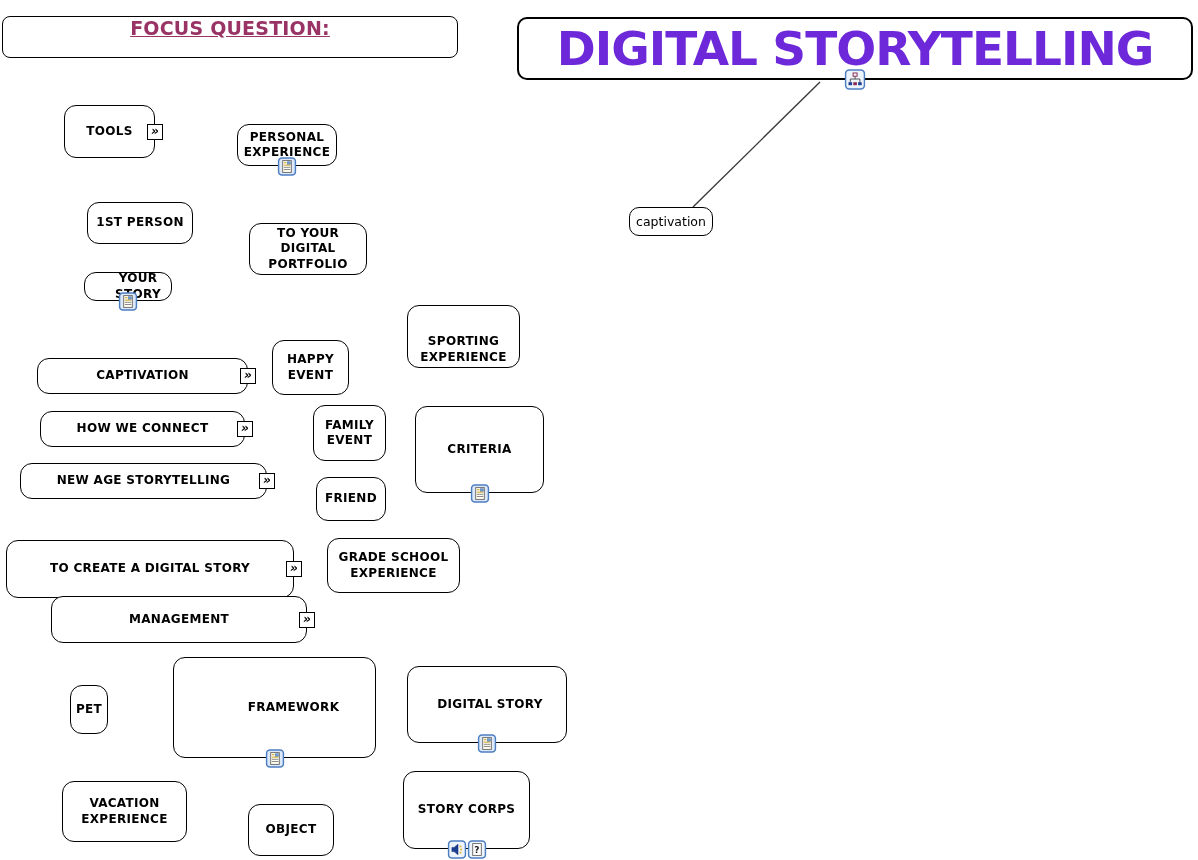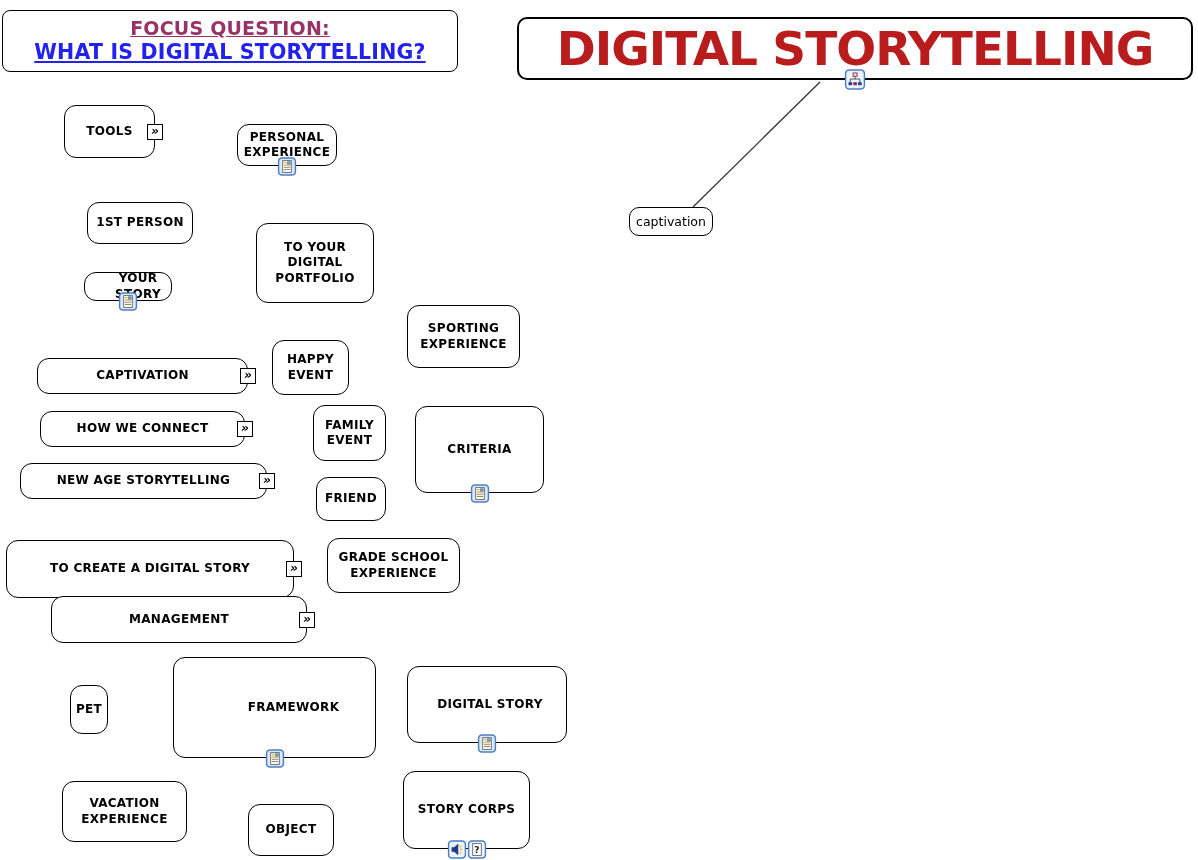--- a/index.html
+++ b/index.html
@@ -5,36 +5,36 @@
   html,body { margin:0; padding:0; background:#fff; }
   .canvas {
     position:relative; width:1198px; height:860px; background:#ffffff;
     font-family:"DejaVu Sans", sans-serif; overflow:hidden;
   }
   .connector-layer { position:absolute; left:0; top:0; pointer-events:none; }
   .connector { stroke:#3a3a3a; stroke-width:1.4; }
 
   
   .focus-box {
-    position:absolute; left:2px; top:10px; width:456px; height:62px;
+    position:absolute; left:2px; top:16px; width:456px; height:42px;
     border:1.6px solid #000; border-radius:8px; background:#fff;
-    display:flex; flex-direction:column; align-items:center; justify-content:center;
+    display:flex; flex-direction:column; align-items:center; justify-content:space-between;
     box-sizing:border-box; line-height:1.22; text-align:center;
   }
   .focus-line1 { color:#993366; font-weight:bold; font-size:19px; text-decoration:underline; letter-spacing:0.2px; }
   .focus-line2 { color:#2222ee; font-weight:bold; font-size:20.5px; text-decoration:underline; letter-spacing:0.2px; }
 
   
   .main-topic {
     position:absolute; left:517px; top:17px; width:676px; height:63px;
     border:2px solid #000; border-radius:10px; background:#fff;
     display:flex; align-items:center; justify-content:center; box-sizing:border-box;
   }
   .main-topic-label {
-    font-size:47px; font-weight:bold; color:#b91c1c; letter-spacing:-1px; white-space:nowrap;
+    font-size:47px; font-weight:bold; color:#6d28d9; letter-spacing:-1px; white-space:nowrap;
   }
 
   
   .node {
     position:absolute; border:1.6px solid #000; border-radius:12px; background:#fff;
     display:flex; align-items:center; justify-content:center; text-align:center;
     font-weight:bold; font-size:12px; letter-spacing:0.3px; color:#000;
     white-space:pre-line; box-sizing:border-box; line-height:1.28; padding:2px 4px;
   }
   .node.plain { font-weight:normal; font-size:12.5px; letter-spacing:0; border-width:1.3px; border-radius:10px; }
@@ -57,21 +57,20 @@
 <body>
 
 <div class="canvas">
 
   <svg class="connector-layer" width="1198" height="860">
     <line class="connector" x1="820" y1="82" x2="693" y2="207"></line>
   </svg>
 
   <div class="focus-box">
     <div class="focus-line1">FOCUS QUESTION:</div>
-    <div class="focus-line2">WHAT IS DIGITAL STORYTELLING?</div>
   </div>
 
   <div class="main-topic">
     <span class="main-topic-label">DIGITAL STORYTELLING</span>
     <span class="badge-bottom badge-icon main-topic-icon">
       <svg width="21" height="21" viewBox="0 0 21 21">
         <rect x="1" y="1" width="19" height="19" rx="4" fill="#eef4fc" stroke="#4d7ec2" stroke-width="1.6"></rect>
         <path d="M10.6 7.2 v3 M5.8 13.2 v-3.2 h9.6 v3.2" fill="none" stroke="#444" stroke-width="0.9"></path>
         <rect x="8.6" y="4" width="4" height="3.2" fill="#fff" stroke="#8a2a52" stroke-width="1"></rect>
         <rect x="4" y="13.2" width="3.6" height="3" fill="#1c3f93"></rect>
@@ -87,33 +86,33 @@
 EXPERIENCE</span><span class="badge-bottom"><span class="badge-icon"><svg width="19" height="19" viewBox="0 0 19 19">
               <rect x="1" y="1" width="17" height="17" rx="3.5" fill="#dde9f8" stroke="#4d7ec2" stroke-width="1.6"></rect>
               <rect x="5.2" y="3.6" width="8.6" height="11.8" fill="#fffdf0" stroke="#666" stroke-width="0.9"></rect>
               <rect x="9.8" y="4.8" width="3" height="2.6" fill="#6f9ed4" stroke="#3c6aa8" stroke-width="0.5"></rect>
               <rect x="6.4" y="5.2" width="2.6" height="1" fill="#c9a227"></rect>
               <rect x="6.4" y="7.6" width="6.4" height="1" fill="#c9a227"></rect>
               <rect x="6.4" y="9.8" width="6.4" height="1" fill="#8c8c8c"></rect>
               <rect x="6.4" y="12" width="6.4" height="1" fill="#8c8c8c"></rect>
             </svg></span></span></div>
       <div class="node" style="left: 87px; top: 202px; width: 106px; height: 42px;"><span>1ST PERSON</span></div>
-      <div class="node" style="left: 256px; top: 223px; width: 118px; height: 80px;"><span>TO YOUR
+      <div class="node" style="left: 249px; top: 223px; width: 118px; height: 52px;"><span>TO YOUR
 DIGITAL
 PORTFOLIO</span></div>
       <div class="node" style="left: 84px; top: 272px; width: 88px; height: 29px; padding-left: 24px;"><span>YOUR STORY</span><span class="badge-bottom"><span class="badge-icon"><svg width="19" height="19" viewBox="0 0 19 19">
               <rect x="1" y="1" width="17" height="17" rx="3.5" fill="#dde9f8" stroke="#4d7ec2" stroke-width="1.6"></rect>
               <rect x="5.2" y="3.6" width="8.6" height="11.8" fill="#fffdf0" stroke="#666" stroke-width="0.9"></rect>
               <rect x="9.8" y="4.8" width="3" height="2.6" fill="#6f9ed4" stroke="#3c6aa8" stroke-width="0.5"></rect>
               <rect x="6.4" y="5.2" width="2.6" height="1" fill="#c9a227"></rect>
               <rect x="6.4" y="7.6" width="6.4" height="1" fill="#c9a227"></rect>
               <rect x="6.4" y="9.8" width="6.4" height="1" fill="#8c8c8c"></rect>
               <rect x="6.4" y="12" width="6.4" height="1" fill="#8c8c8c"></rect>
             </svg></span></span></div>
-      <div class="node" style="left: 407px; top: 305px; width: 113px; height: 63px;"><span>SPORTING
+      <div class="node" style="left: 407px; top: 305px; width: 113px; height: 63px; align-items: flex-end;"><span>SPORTING
 EXPERIENCE</span></div>
       <div class="node" style="left: 37px; top: 358px; width: 211px; height: 36px;"><span>CAPTIVATION</span><span class="badge-chevron">»</span></div>
       <div class="node" style="left: 272px; top: 340px; width: 77px; height: 55px;"><span>HAPPY
 EVENT</span></div>
       <div class="node" style="left: 40px; top: 411px; width: 205px; height: 36px;"><span>HOW WE CONNECT</span><span class="badge-chevron">»</span></div>
       <div class="node" style="left: 313px; top: 405px; width: 73px; height: 56px;"><span>FAMILY
 EVENT</span></div>
       <div class="node" style="left: 415px; top: 406px; width: 129px; height: 87px;"><span>CRITERIA</span><span class="badge-bottom"><span class="badge-icon"><svg width="19" height="19" viewBox="0 0 19 19">
               <rect x="1" y="1" width="17" height="17" rx="3.5" fill="#dde9f8" stroke="#4d7ec2" stroke-width="1.6"></rect>
               <rect x="5.2" y="3.6" width="8.6" height="11.8" fill="#fffdf0" stroke="#666" stroke-width="0.9"></rect>

